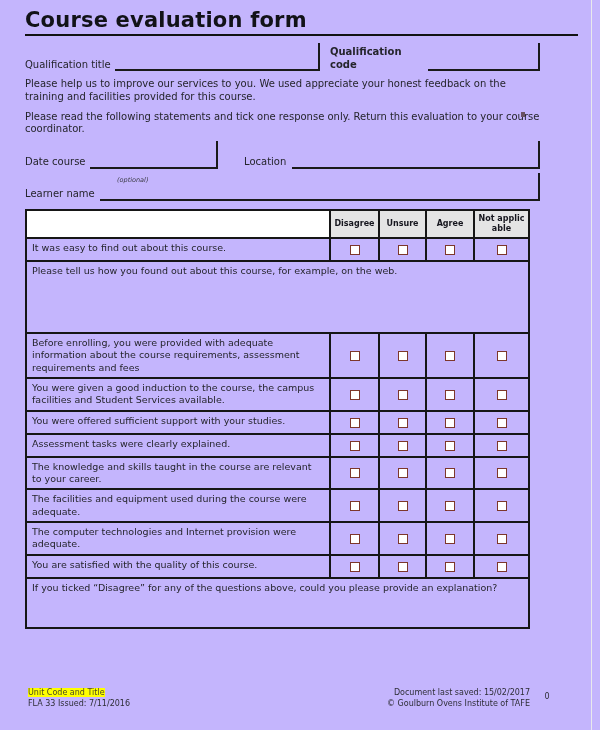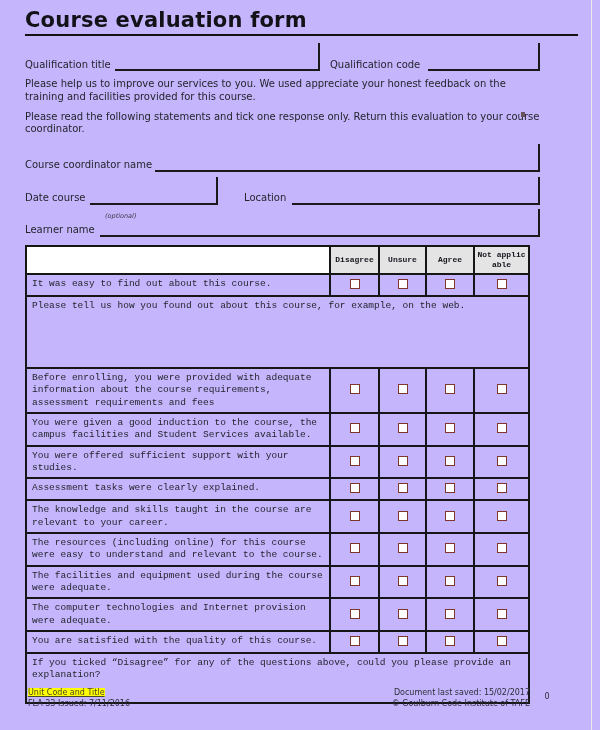--- a/index.html
+++ b/index.html
@@ -15,51 +15,51 @@
   .title{font-size:21px;font-weight:bold;color:#121218;letter-spacing:.2px;line-height:1.15;margin:0;}
   .title-rule{width:553px;height:2px;background:#121212;margin-top:2px;}
 
   
   .frow{display:flex;align-items:flex-end;width:515px;}
   .flabel{font-size:10px;line-height:1.25;color:#25252c;}
   .fline{flex:1;height:26px;border-bottom:2px solid #1a1a1a;border-right:2px solid #1a1a1a;}
   .qual-row{margin-top:7px;}
   .qual-left{display:flex;align-items:flex-end;width:295px;}
   .qual-left .flabel{width:90px;}
-  .qual-right{display:flex;align-items:flex-end;flex:1;margin-left:10px;}
+  .qual-right{display:flex;align-items:flex-end;flex:1;margin-left:10px;font-weight:bold;}
   .qual-right .flabel{width:98px;}
   .coord-row{margin-top:8px;}
   .coord-row .flabel{width:130px;}
   .date-row{margin-top:5px;}
   .date-row .flabel-date{width:65px;}
   .date-line{flex:0 0 126px;}
   .flabel-loc{width:48px;margin-left:26px;word-break:break-all;}
   .learner-row{margin-top:4px;position:relative;}
   .learner-row .flabel{width:75px;}
-  .optional-note{position:absolute;left:80px;top:3px;font-size:6.5px;font-style:italic;color:#3a3a44;}
+  .optional-note{position:absolute;left:92px;top:3px;font-size:6.5px;font-style:italic;color:#3a3a44;}
 
   
   .para{font-size:10px;line-height:1.27;width:515px;margin:7px 0 0 0;}
 
   
-  table.eval{border-collapse:collapse;margin-top:8px;width:503px;table-layout:fixed;font-family:Liberation Mono, monospace;}
+  table.eval{border-collapse:collapse;margin-top:8px;width:503px;table-layout:fixed;}
   table.eval td,table.eval th{border:2px solid #161616;box-sizing:border-box;}
   th.opt{background:#e4e4e4;font-size:8px;font-weight:bold;text-align:center;
          padding:3px 2px;line-height:1.25;word-break:break-all;color:#16161e;}
   td.ghost,th.ghost{border:none;background:#fff;}
   td.qcell{font-size:9.5px;line-height:1.3;padding:3px 5px;vertical-align:top;color:#25252c;}
   td.ccell{text-align:center;vertical-align:middle;}
   td.ocell{font-size:9.5px;line-height:1.3;padding:3px 5px;vertical-align:top;height:50px;color:#25252c;}
   td.ocell.tall{height:72px;}
   .checkbox{display:inline-block;width:8px;height:8px;border:1.5px solid #7d372b;background:#fff;}
 
   
   .footer{position:absolute;left:28px;right:36px;bottom:20px;display:flex;align-items:flex-start;font-size:8px;line-height:1.35;color:#2e2e36;}
   .f-left{flex:1;}
-  .hl{background:#ffff00;color:#4a4a20;text-decoration:underline;}
+  .hl{background:#ffff00;color:#4a4a20;}
   .f-right{text-align:right;}
   .f-page{width:34px;text-align:center;padding-top:4px;}
 </style>
 </head>
 <body>
 
 <div class="page">
   <div class="page-edge"></div>
   <div class="change-mark"></div>
 
@@ -73,24 +73,20 @@
     </div>
     <div class="qual-right">
       <div class="flabel">Qualification code</div>
       <div class="fline"></div>
     </div>
   </div>
 
   <p class="para">Please help us to improve our services to you.  We used appreciate your honest feedback on the training and facilities provided for this course.</p>
   <p class="para">Please read the following statements and tick one response only.  Return this evaluation to your course coordinator.</p>
 
-  <div class="frow coord-row">
-    <div class="flabel">Course coordinator name</div>
-    <div class="fline"></div>
-  </div>
 
   <div class="frow date-row">
     <div class="flabel flabel-date">Date course</div>
     <div class="fline date-line"></div>
     <div class="flabel flabel-loc">Location</div>
     <div class="fline"></div>
   </div>
 
   <div class="frow learner-row">
     <div class="flabel">Learner name</div>
@@ -155,27 +151,20 @@
           <td class="ccell"><span class="checkbox"></span></td>
         </tr>
         <tr>
           <td class="qcell">The knowledge and skills taught in the course are relevant to your career.</td>
           <td class="ccell"><span class="checkbox"></span></td>
           <td class="ccell"><span class="checkbox"></span></td>
           <td class="ccell"><span class="checkbox"></span></td>
           <td class="ccell"><span class="checkbox"></span></td>
         </tr>
         <tr>
-          <td class="qcell">The resources (including online) for this course were easy to understand and relevant to the course.</td>
-          <td class="ccell"><span class="checkbox"></span></td>
-          <td class="ccell"><span class="checkbox"></span></td>
-          <td class="ccell"><span class="checkbox"></span></td>
-          <td class="ccell"><span class="checkbox"></span></td>
-        </tr>
-        <tr>
           <td class="qcell">The facilities and equipment used during the course were adequate.</td>
           <td class="ccell"><span class="checkbox"></span></td>
           <td class="ccell"><span class="checkbox"></span></td>
           <td class="ccell"><span class="checkbox"></span></td>
           <td class="ccell"><span class="checkbox"></span></td>
         </tr>
         <tr>
           <td class="qcell">The computer technologies and Internet provision were adequate.</td>
           <td class="ccell"><span class="checkbox"></span></td>
           <td class="ccell"><span class="checkbox"></span></td>
@@ -195,17 +184,17 @@
       </tbody>
   </table>
 
   <div class="footer">
     <div class="f-left">
       <div><span class="hl">Unit Code and Title</span></div>
       <div>FLA 33 Issued: 7/11/2016</div>
     </div>
     <div class="f-right">
       <div>Document last saved: 15/02/2017</div>
-      <div>© Goulburn Code Institute of TAFE</div>
+      <div>© Goulburn Ovens Institute of TAFE</div>
     </div>
     <div class="f-page">0</div>
   </div>
 </div>
 
 </body></html>

